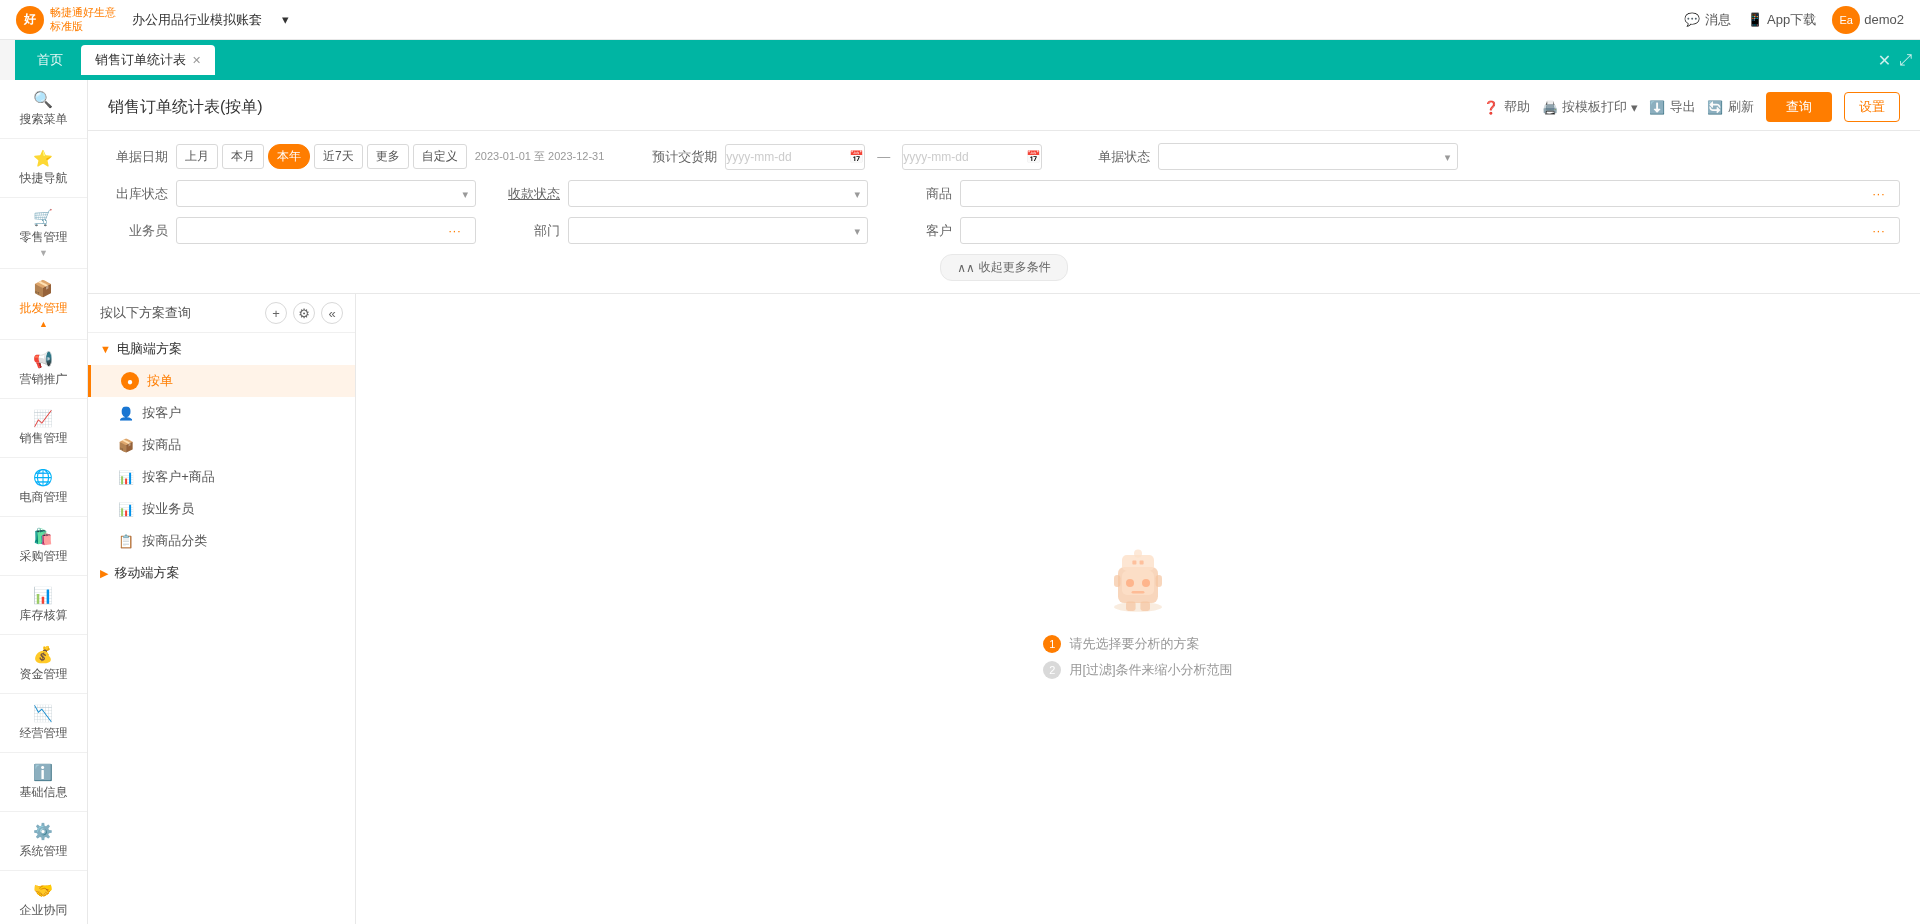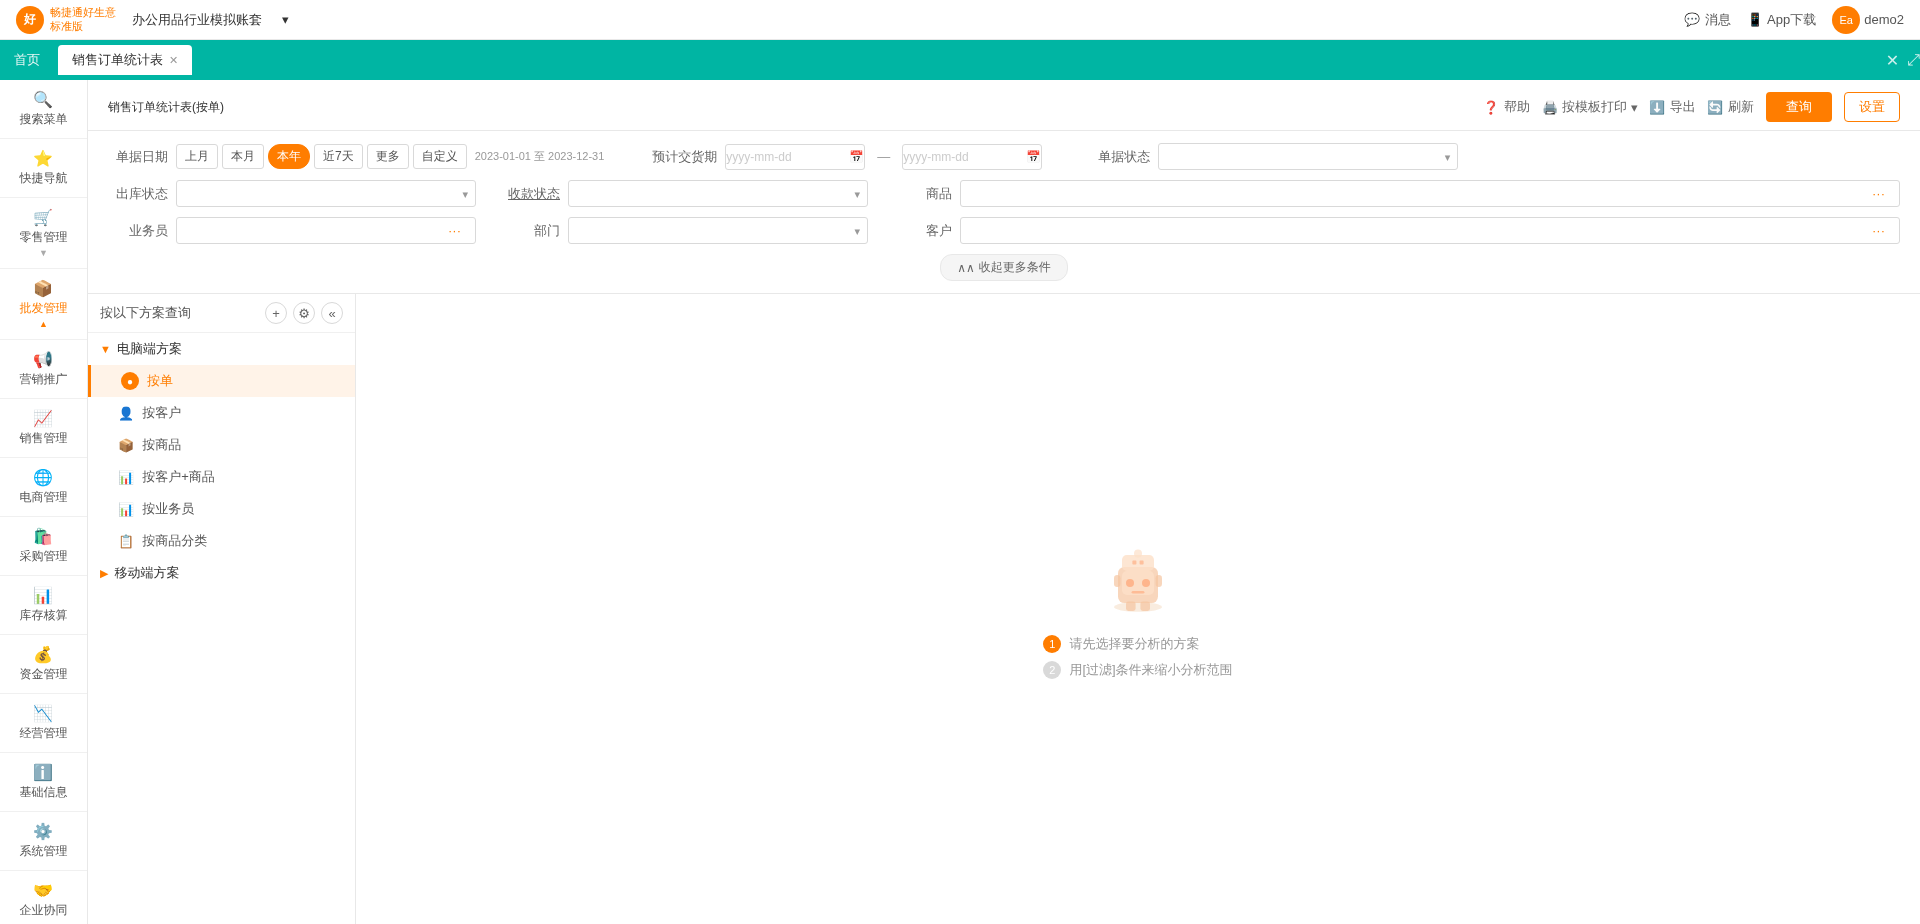--- a/index.html
+++ b/index.html
@@ -10,21 +10,21 @@
     .top-bar-left { display: flex; align-items: center; gap: 8px; }
     .logo-area { display: flex; align-items: center; gap: 6px; }
     .logo-icon { width: 28px; height: 28px; background: #ff7d00; border-radius: 50%; display: flex; align-items: center; justify-content: center; color: white; font-size: 12px; font-weight: bold; }
     .logo-text { font-size: 11px; color: #ff7d00; line-height: 1.2; }
     .page-selector { display: flex; align-items: center; gap: 20px; font-size: 13px; color: #333; cursor: pointer; padding: 4px 8px; border-radius: 4px; }
     .top-bar-right { display: flex; align-items: center; gap: 16px; }
     .top-bar-action { display: flex; align-items: center; gap: 4px; cursor: pointer; color: #555; font-size: 13px; }
     .avatar { width: 28px; height: 28px; background: #ff7d00; border-radius: 50%; display: flex; align-items: center; justify-content: center; color: white; font-size: 11px; }
 
     
-    .tab-bar { height: 40px; background: #00b5a3; display: flex; align-items: center; padding: 0 0; flex-shrink: 0; gap: 4px; }
+    .tab-bar { height: 40px; background: #00b5a3; display: flex; align-items: center; padding: 0 8px; flex-shrink: 0; gap: 4px; margin-left: 15px; }
     .tab-item { padding: 6px 14px; border-radius: 4px 4px 0 0; cursor: pointer; font-size: 13px; color: rgba(255,255,255,0.85); display: flex; align-items: center; gap: 6px; }
     .tab-item.active { background: #fff; color: #333; border-radius: 4px 4px 0 0; }
     .tab-item .close-btn { font-size: 11px; color: #999; cursor: pointer; }
     .tab-item.home { color: rgba(255,255,255,0.9); }
     .tab-bar-actions { margin-left: auto; display: flex; align-items: center; gap: 8px; }
     .tab-bar-icon { color: rgba(255,255,255,0.8); cursor: pointer; font-size: 16px; }
 
     
     .main-layout { display: flex; flex: 1; overflow: hidden; }
 
@@ -32,21 +32,21 @@
     .sidebar { width: 88px; background: #fff; border-right: 1px solid #e8e8e8; display: flex; flex-direction: column; flex-shrink: 0; overflow-y: auto; }
     .sidebar-item { padding: 10px 4px; text-align: center; cursor: pointer; font-size: 12px; color: #555; border-bottom: 1px solid #f0f0f0; display: flex; flex-direction: column; align-items: center; gap: 2px; }
     .sidebar-item.active { color: #ff7d00; }
     .sidebar-item .icon { font-size: 16px; }
 
     
     .content-area { flex: 1; display: flex; flex-direction: column; overflow: hidden; }
 
     
     .page-header { padding: 12px 20px 8px; background: #fff; border-bottom: 1px solid #e8e8e8; display: flex; align-items: center; justify-content: space-between; flex-shrink: 0; }
-    .page-title { font-size: 12px; font-weight: 500; color: #333; }
+    .page-title { font-size: 16px; font-weight: 500; color: #333; }
     .page-actions { display: flex; align-items: center; gap: 12px; }
     .page-action-btn { display: flex; align-items: center; gap: 4px; cursor: pointer; color: #666; font-size: 13px; }
     .query-btn { background: #ff7d00; color: white; border: none; padding: 6px 20px; border-radius: 4px; cursor: pointer; font-size: 13px; }
     .setting-btn { background: #fff; color: #ff7d00; border: 1px solid #ff7d00; padding: 5px 14px; border-radius: 4px; cursor: pointer; font-size: 13px; }
 
     
     .filter-panel { background: #fff; padding: 12px 20px; border-bottom: 1px solid #e8e8e8; flex-shrink: 0; }
     .filter-row { display: flex; align-items: center; gap: 8px; margin-bottom: 10px; }
     .filter-label { color: #666; font-size: 13px; white-space: nowrap; min-width: 60px; text-align: right; }
     .filter-date-btns { display: flex; align-items: center; gap: 4px; }

